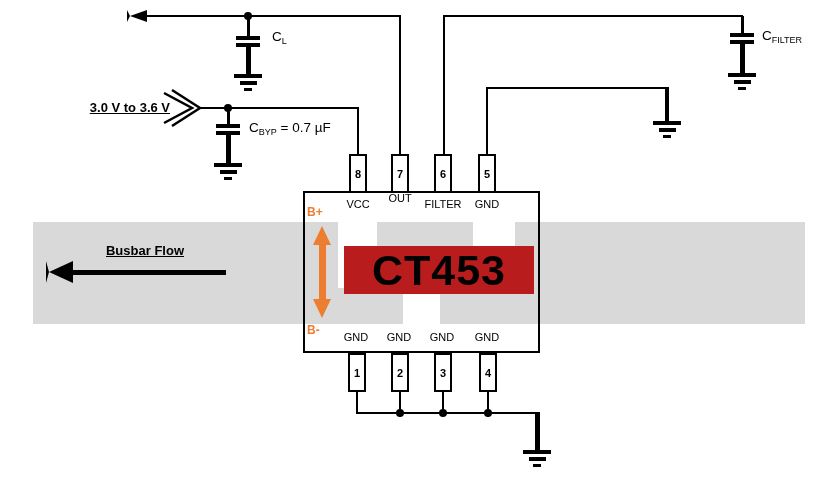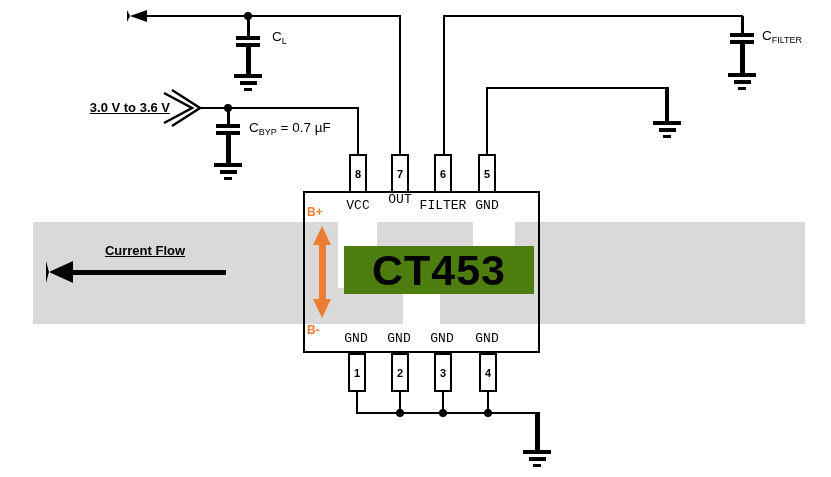--- a/index.html
+++ b/index.html
@@ -19,26 +19,26 @@
   .gnd .g1{width:28px;height:4px;background:#000;}
   .gnd .g2{width:17px;height:4px;background:#000;margin-top:3px;}
   .gnd .g3{width:8px;height:3px;background:#000;margin-top:3px;}
   
   .band{position:absolute;left:33px;top:222px;width:772px;height:102px;background:#d9d9d9;}
   .slot{position:absolute;background:#ffffff;}
   
   .icbox{position:absolute;left:303px;top:191px;width:237px;height:162px;
          border:2px solid #000;box-sizing:border-box;background:transparent;}
   .chipname{position:absolute;left:344px;top:246px;width:190px;height:48px;
-            background:#4d7c0f;text-align:center;font-size:43px;line-height:48px;
+            background:#b91c1c;text-align:center;font-size:43px;line-height:48px;
             font-weight:bold;letter-spacing:1px;}
   .pin{position:absolute;width:18px;height:39px;border:2.5px solid #000;box-sizing:border-box;
        background:#fff;display:flex;align-items:center;justify-content:center;
        font-size:11px;font-weight:bold;}
-  .pinlabel{position:absolute;font-size:13px;text-align:center;font-family:Liberation Mono, monospace;}
+  .pinlabel{position:absolute;font-size:11px;text-align:center;}
   
   .lbl{position:absolute;font-size:13px;}
   .bold{font-weight:bold;text-decoration:underline;}
   .sub{font-size:9px;vertical-align:-3px;letter-spacing:0;}
   .orange-lbl{position:absolute;font-size:12px;font-weight:bold;color:#ED7D31;}
   
   .tri-left{position:absolute;width:0;height:0;border-style:solid;}
   
   .o-shaft{position:absolute;left:319px;top:244px;width:7px;height:56px;background:#ED7D31;}
   .o-head-up{position:absolute;left:313px;top:226px;width:0;height:0;
@@ -52,21 +52,21 @@
 <body>
 
 <div id="canvas">
 
   <div class="band"></div>
 
   <div class="slot" style="left:338px;top:222px;width:39px;height:66px;"></div>
   <div class="slot" style="left:403px;top:255px;width:37px;height:69px;"></div>
   <div class="slot" style="left:473px;top:222px;width:42px;height:66px;"></div>
 
-  <div class="lbl bold" style="left:90px;top:243px;width:110px;text-align:center;">Current Flow</div>
+  <div class="lbl bold" style="left:90px;top:243px;width:110px;text-align:center;">Busbar Flow</div>
   <div class="wire" style="left:66px;top:270px;width:160px;height:5px;"></div>
   <div class="tri-left" style="left:46px;top:261px;border-top:11px solid transparent;border-bottom:11px solid transparent;border-right:24px solid #000;"></div>
 
   <div class="tri-left" style="left:127px;top:10px;border-top:6.5px solid transparent;border-bottom:6.5px solid transparent;border-right:17px solid #000;"></div>
   <div class="wire" style="left:142px;top:15px;width:259px;height:2px;"></div>
   <div class="wire" style="left:399px;top:16px;width:2px;height:138px;"></div>
   <div class="dot" style="left:244px;top:12px;"></div>
 
   <div class="wire" style="left:246.5px;top:16px;width:3px;height:20px;"></div>
   <div class="plate" style="left:236px;top:36px;"></div>

